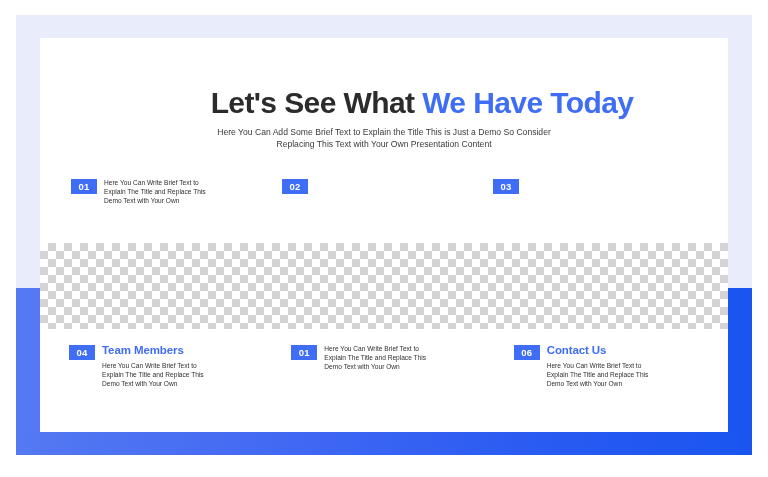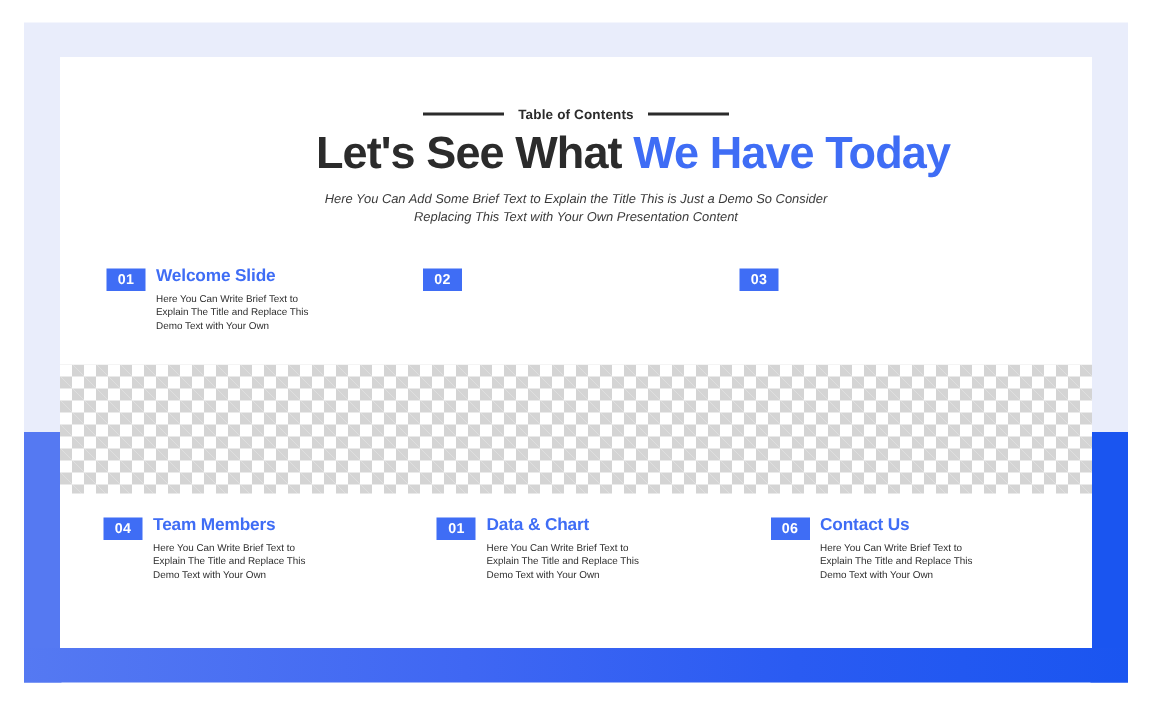--- a/index.html
+++ b/index.html
@@ -111,21 +111,20 @@
     left: 94px;
     top: 88px;
     width: 500px;
     text-align: center;
     font-size: 8.6px;
     line-height: 12px;
     color: #3a3a3a;
   }
   .subhead span {
     display: block;
-    font-style: italic;
   }
 
   
   .checker {
     position: absolute;
     left: 0;
     top: 205px;
     width: 688px;
     height: 86px;
     background-color: #ffffff;
@@ -193,39 +192,33 @@
 
 <div id="slide-root">
 
   <div class="lavender-band"></div>
   <div class="blue-left-bar"></div>
   <div class="blue-right-bar"></div>
   <div class="blue-bottom-bar"></div>
 
   <div class="card">
 
-    <div class="eyebrow-row">
-      <div class="eyebrow-rule"></div>
-      <div class="eyebrow-text">Table of Contents</div>
-      <div class="eyebrow-rule"></div>
-    </div>
 
     <div class="headline"><span>Let's See What </span><span class="accent">We Have Today</span></div>
 
     <div class="subhead">
       <span>Here You Can Add Some Brief Text to Explain the Title This is Just a Demo So Consider</span>
       <span>Replacing This Text with Your Own Presentation Content</span>
     </div>
 
     <div class="row row-top">
 
       <div class="item">
         <div class="badge">01</div>
         <div class="item-body">
-          <div class="item-title">Welcome Slide</div>
           <div class="item-desc">
             <span>Here You Can Write Brief Text to</span>
             <span>Explain The Title and Replace This</span>
             <span>Demo Text with Your Own</span>
           </div>
         </div>
       </div>
 
       <div class="item">
         <div class="badge">02</div>
@@ -249,21 +242,20 @@
             <span>Here You Can Write Brief Text to</span>
             <span>Explain The Title and Replace This</span>
             <span>Demo Text with Your Own</span>
           </div>
         </div>
       </div>
 
       <div class="item">
         <div class="badge">01</div>
         <div class="item-body">
-          <div class="item-title">Data &amp; Chart</div>
           <div class="item-desc">
             <span>Here You Can Write Brief Text to</span>
             <span>Explain The Title and Replace This</span>
             <span>Demo Text with Your Own</span>
           </div>
         </div>
       </div>
 
       <div class="item">
         <div class="badge">06</div>

